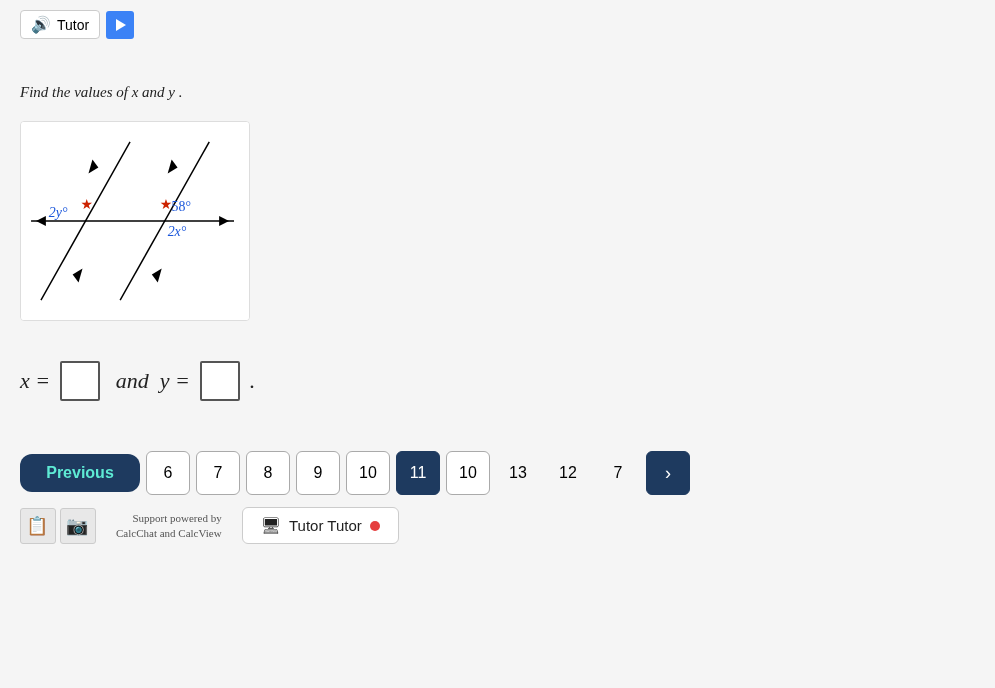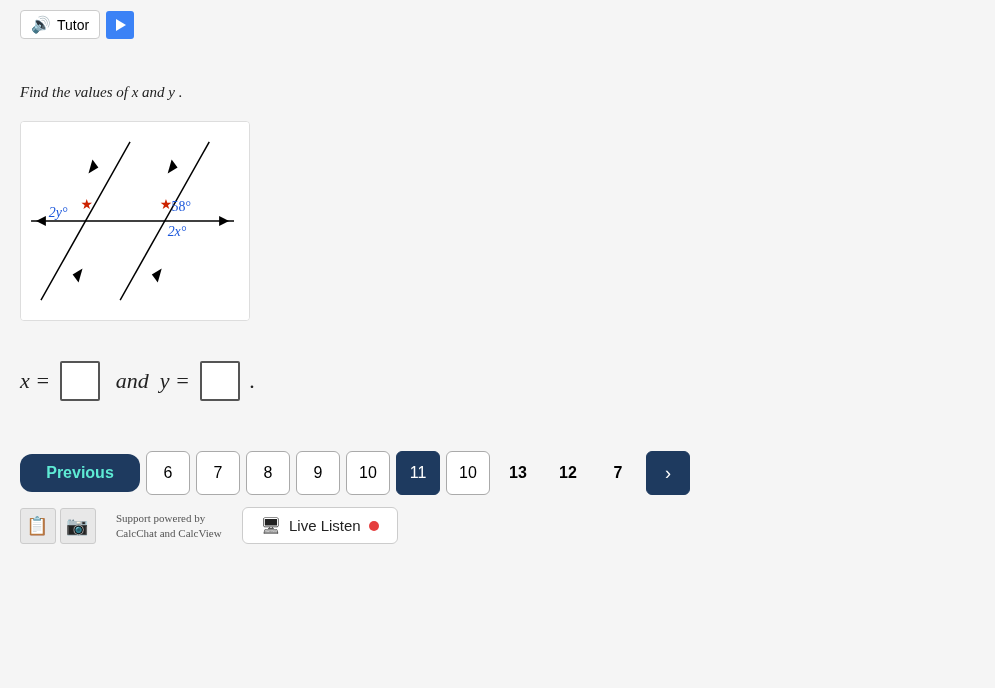--- a/index.html
+++ b/index.html
@@ -157,21 +157,20 @@
     .page-btn.active {
       background: #1e3a5f;
       color: white;
       border-color: #1e3a5f;
       font-weight: normal;
     }
 
     .page-btn.no-border {
       border: none;
       background: transparent;
-      font-weight: bold;
     }
 
     .page-btn-arrow {
       width: 44px;
       height: 44px;
       border: 1.5px solid #1e3a5f;
       background: #1e3a5f;
       border-radius: 6px;
       font-size: 18px;
       cursor: pointer;
@@ -204,20 +203,21 @@
       align-items: center;
       justify-content: center;
       font-size: 18px;
       cursor: pointer;
     }
 
     .footer-support-text {
       font-size: 11px;
       color: #555;
       line-height: 1.3;
+      text-align: right;
     }
 
     .live-tutor-btn {
       display: flex;
       align-items: center;
       gap: 8px;
       background: white;
       border: 1.5px solid #ccc;
       border-radius: 6px;
       padding: 8px 18px;
@@ -316,17 +316,17 @@
     <div class="footer-icons">
       <div class="footer-icon-box">📋</div>
       <div class="footer-icon-box">📷</div>
     </div>
     <div class="footer-support-text">
       <span>Support powered by</span><br>
       <span>CalcChat and CalcView</span>
     </div>
     <button class="live-tutor-btn">
       <span class="monitor-icon">🖥</span>
-      <span>Live Listen</span>
+      <span>Tutor Tutor</span>
       <span class="dot"></span>
     </button>
   </div>
 </div>
 
 </body></html>

